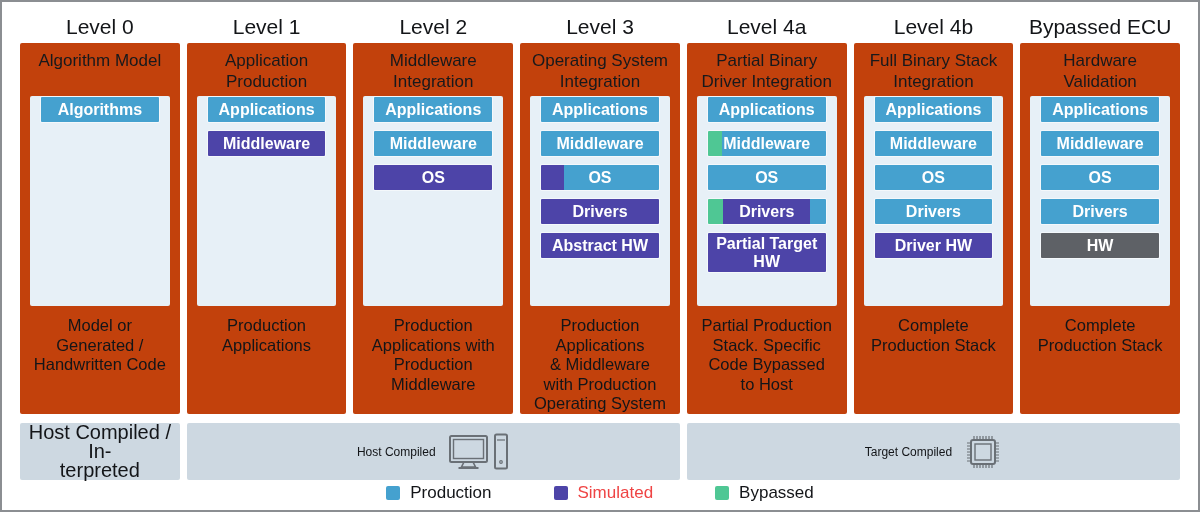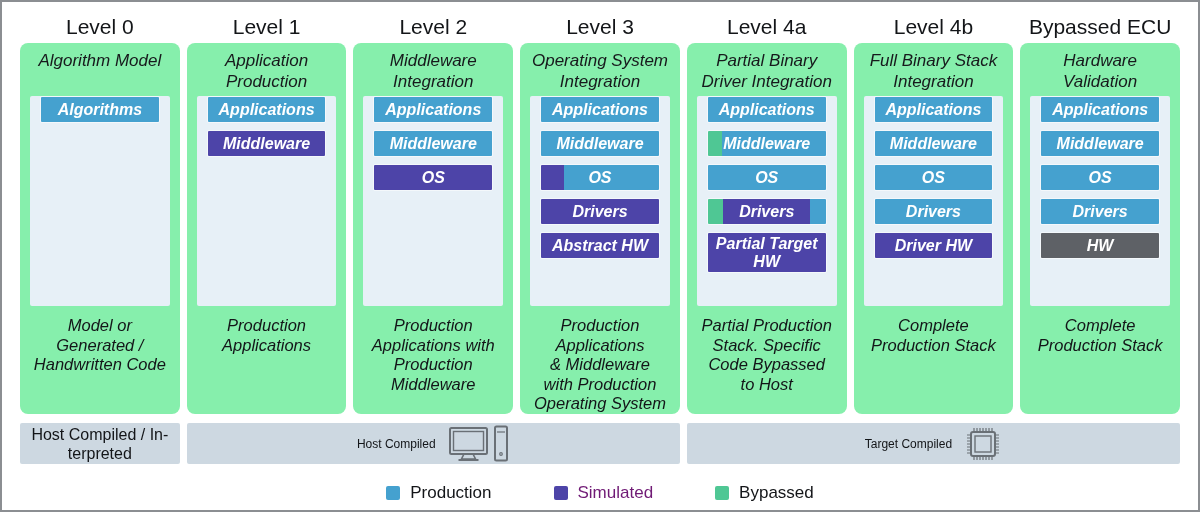--- a/index.html
+++ b/index.html
@@ -19,21 +19,21 @@
     display: grid; grid-template-columns: repeat(7, 1fr); gap: 7px;
     margin: 12px 18px 0; height: 26px;
   }
   .level-header {
     text-align: center; font-size: 21px; line-height: 26px; color: #131518;
   }
   .columns-row {
     display: grid; grid-template-columns: repeat(7, 1fr); gap: 7px;
     margin: 3px 18px 0; height: 370px;
   }
-  .column { background: #86efac; border-radius: 8px; font-style: italic; }
+  .column { background: #c2410c; border-radius: 2px; }
   .col-title {
     height: 53px; padding-top: 7px;
     font-size: 17px; line-height: 21px; text-align: center;
     white-space: pre-line; color: #17191C;
   }
   .panel {
     height: 210px; margin: 0 10px;
     background: #E7F0F7; border-radius: 2px;
   }
   .block {
@@ -56,21 +56,21 @@
   }
   .bars-row {
     display: grid; grid-template-columns: repeat(7, 1fr); gap: 7px;
     margin: 10px 18px 0; height: 41px;
   }
   .compile-bar {
     background: #CDD8E1; border-radius: 2px;
     display: flex; align-items: center; justify-content: center;
     font-size: 12px; color: #131518; gap: 12px;
   }
-  .bar-1 { grid-column: 1 / 2; font-size: 16px; line-height: 19px; text-align: center; padding: 0 6px; white-space: pre-line; }
+  .bar-1 { grid-column: 1 / 2; font-size: 20px; line-height: 19px; text-align: center; padding: 0 6px; white-space: pre-line; }
   .bar-2 { grid-column: 2 / 5; }
   .bar-3 { grid-column: 5 / 8; }
   .legend-row {
     margin-top: 19px;
     display: flex; justify-content: center; align-items: center; gap: 62px;
   }
   .legend-item { display: flex; align-items: center; gap: 10px; font-size: 17px; }
   .legend-swatch { width: 14px; height: 14px; border-radius: 2px; }
   .bar-icon { flex: 0 0 auto; }
 </style>
@@ -300,21 +300,21 @@
     </div>
   </div>
 
   <div class="legend-row" id="legend-row">
       <div class="legend-item">
         <span class="legend-swatch" style="background: rgb(69, 161, 207);"></span>
         <span style="color: rgb(19, 21, 24);">Production</span>
       </div>
       <div class="legend-item">
         <span class="legend-swatch" style="background: rgb(77, 68, 168);"></span>
-        <span style="color: #701a75;">Simulated</span>
+        <span style="color: #ef4444;">Simulated</span>
       </div>
       <div class="legend-item">
         <span class="legend-swatch" style="background: rgb(79, 199, 148);"></span>
         <span style="color: rgb(19, 21, 24);">Bypassed</span>
       </div>
     </div>
 
 </div>
 
 </body></html>

